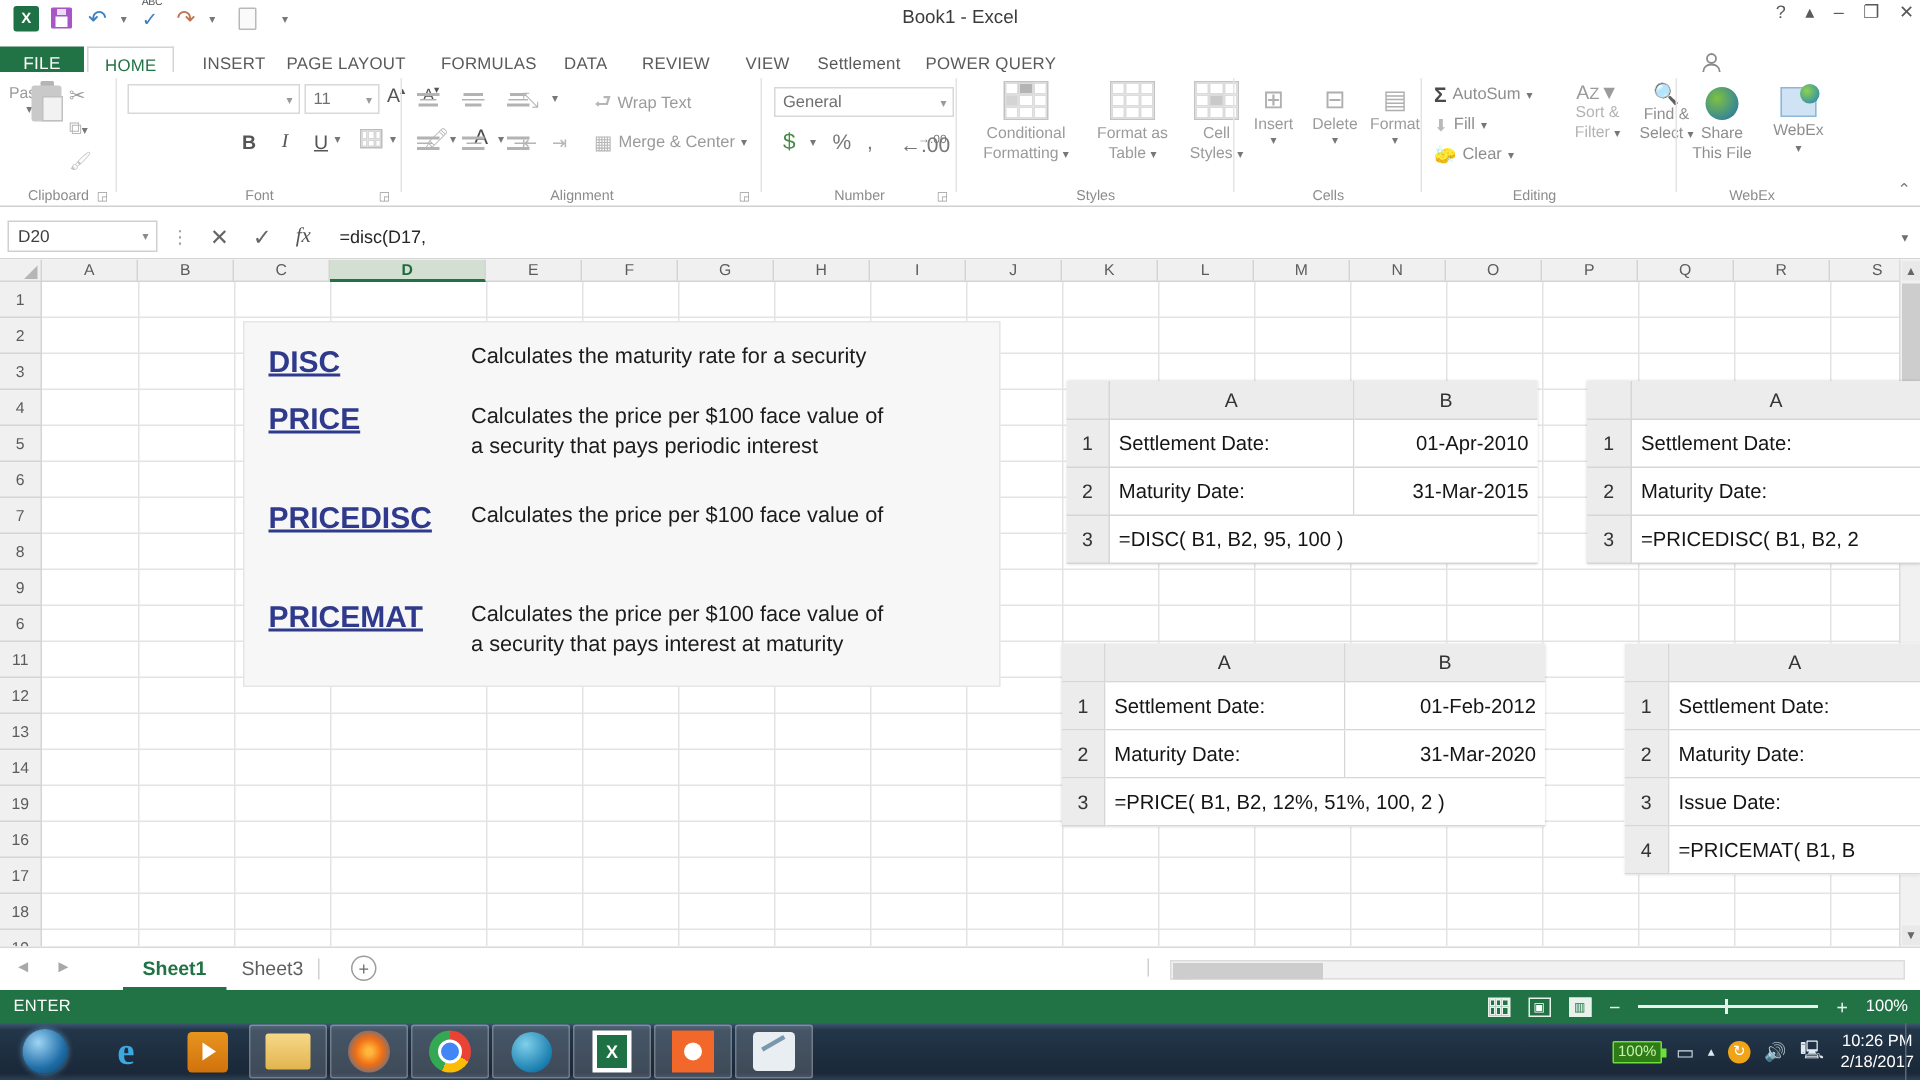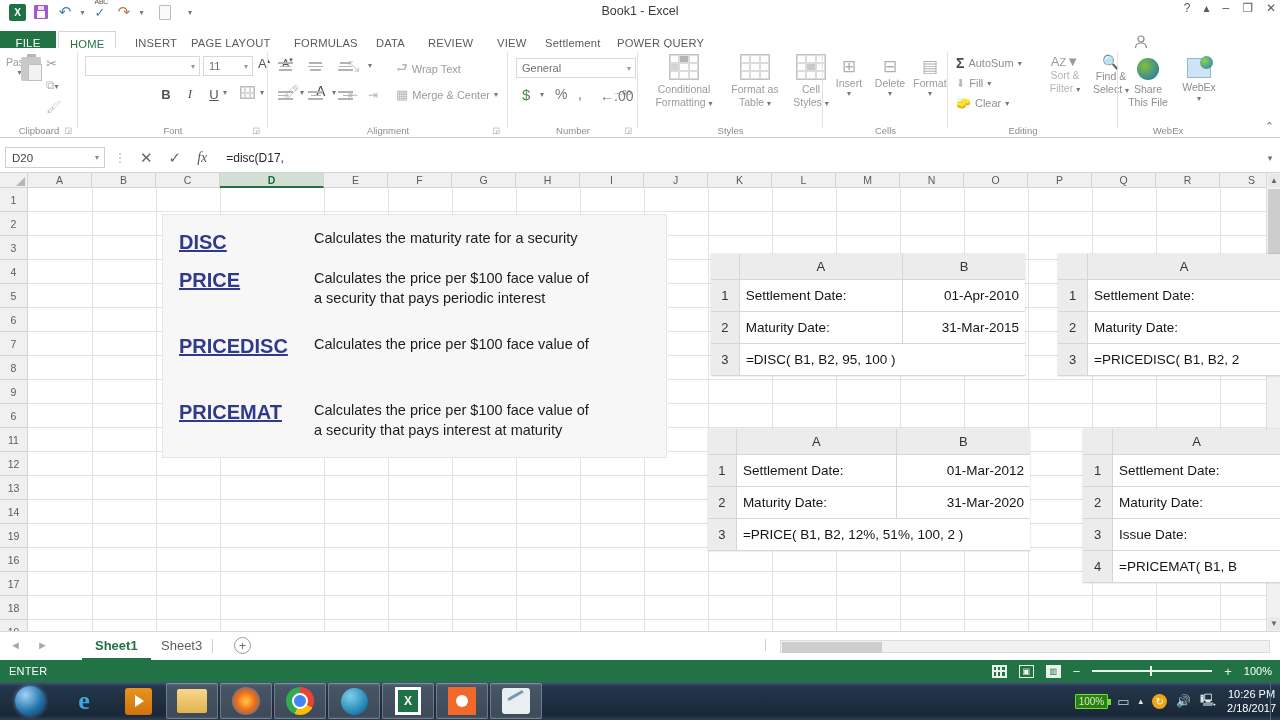--- a/index.html
+++ b/index.html
@@ -743,21 +743,21 @@
 
   <div class="mini-tbl" style="left:708px;top:429px;width:322px">
     <div class="mt-row">
       <div class="mt-cell mt-rn mt-hdr"></div>
       <div class="mt-cell mt-hdr" style="width:170px">A</div>
       <div class="mt-cell mt-hdr" style="width:142px;border-right:none">B</div>
     </div>
     <div class="mt-row">
       <div class="mt-cell mt-rn">1</div>
       <div class="mt-cell" style="width:170px">Settlement Date:</div>
-      <div class="mt-cell mt-right" style="width:142px;border-right:none">01-Mar-2012</div>
+      <div class="mt-cell mt-right" style="width:142px;border-right:none">01-Feb-2012</div>
     </div>
     <div class="mt-row">
       <div class="mt-cell mt-rn">2</div>
       <div class="mt-cell" style="width:170px">Maturity Date:</div>
       <div class="mt-cell mt-right" style="width:142px;border-right:none">31-Mar-2020</div>
     </div>
     <div class="mt-row">
       <div class="mt-cell mt-rn">3</div>
       <div class="mt-cell" style="width:312px;border-right:none">=PRICE( B1, B2, 12%, 51%, 100, 2 )</div>
     </div>

